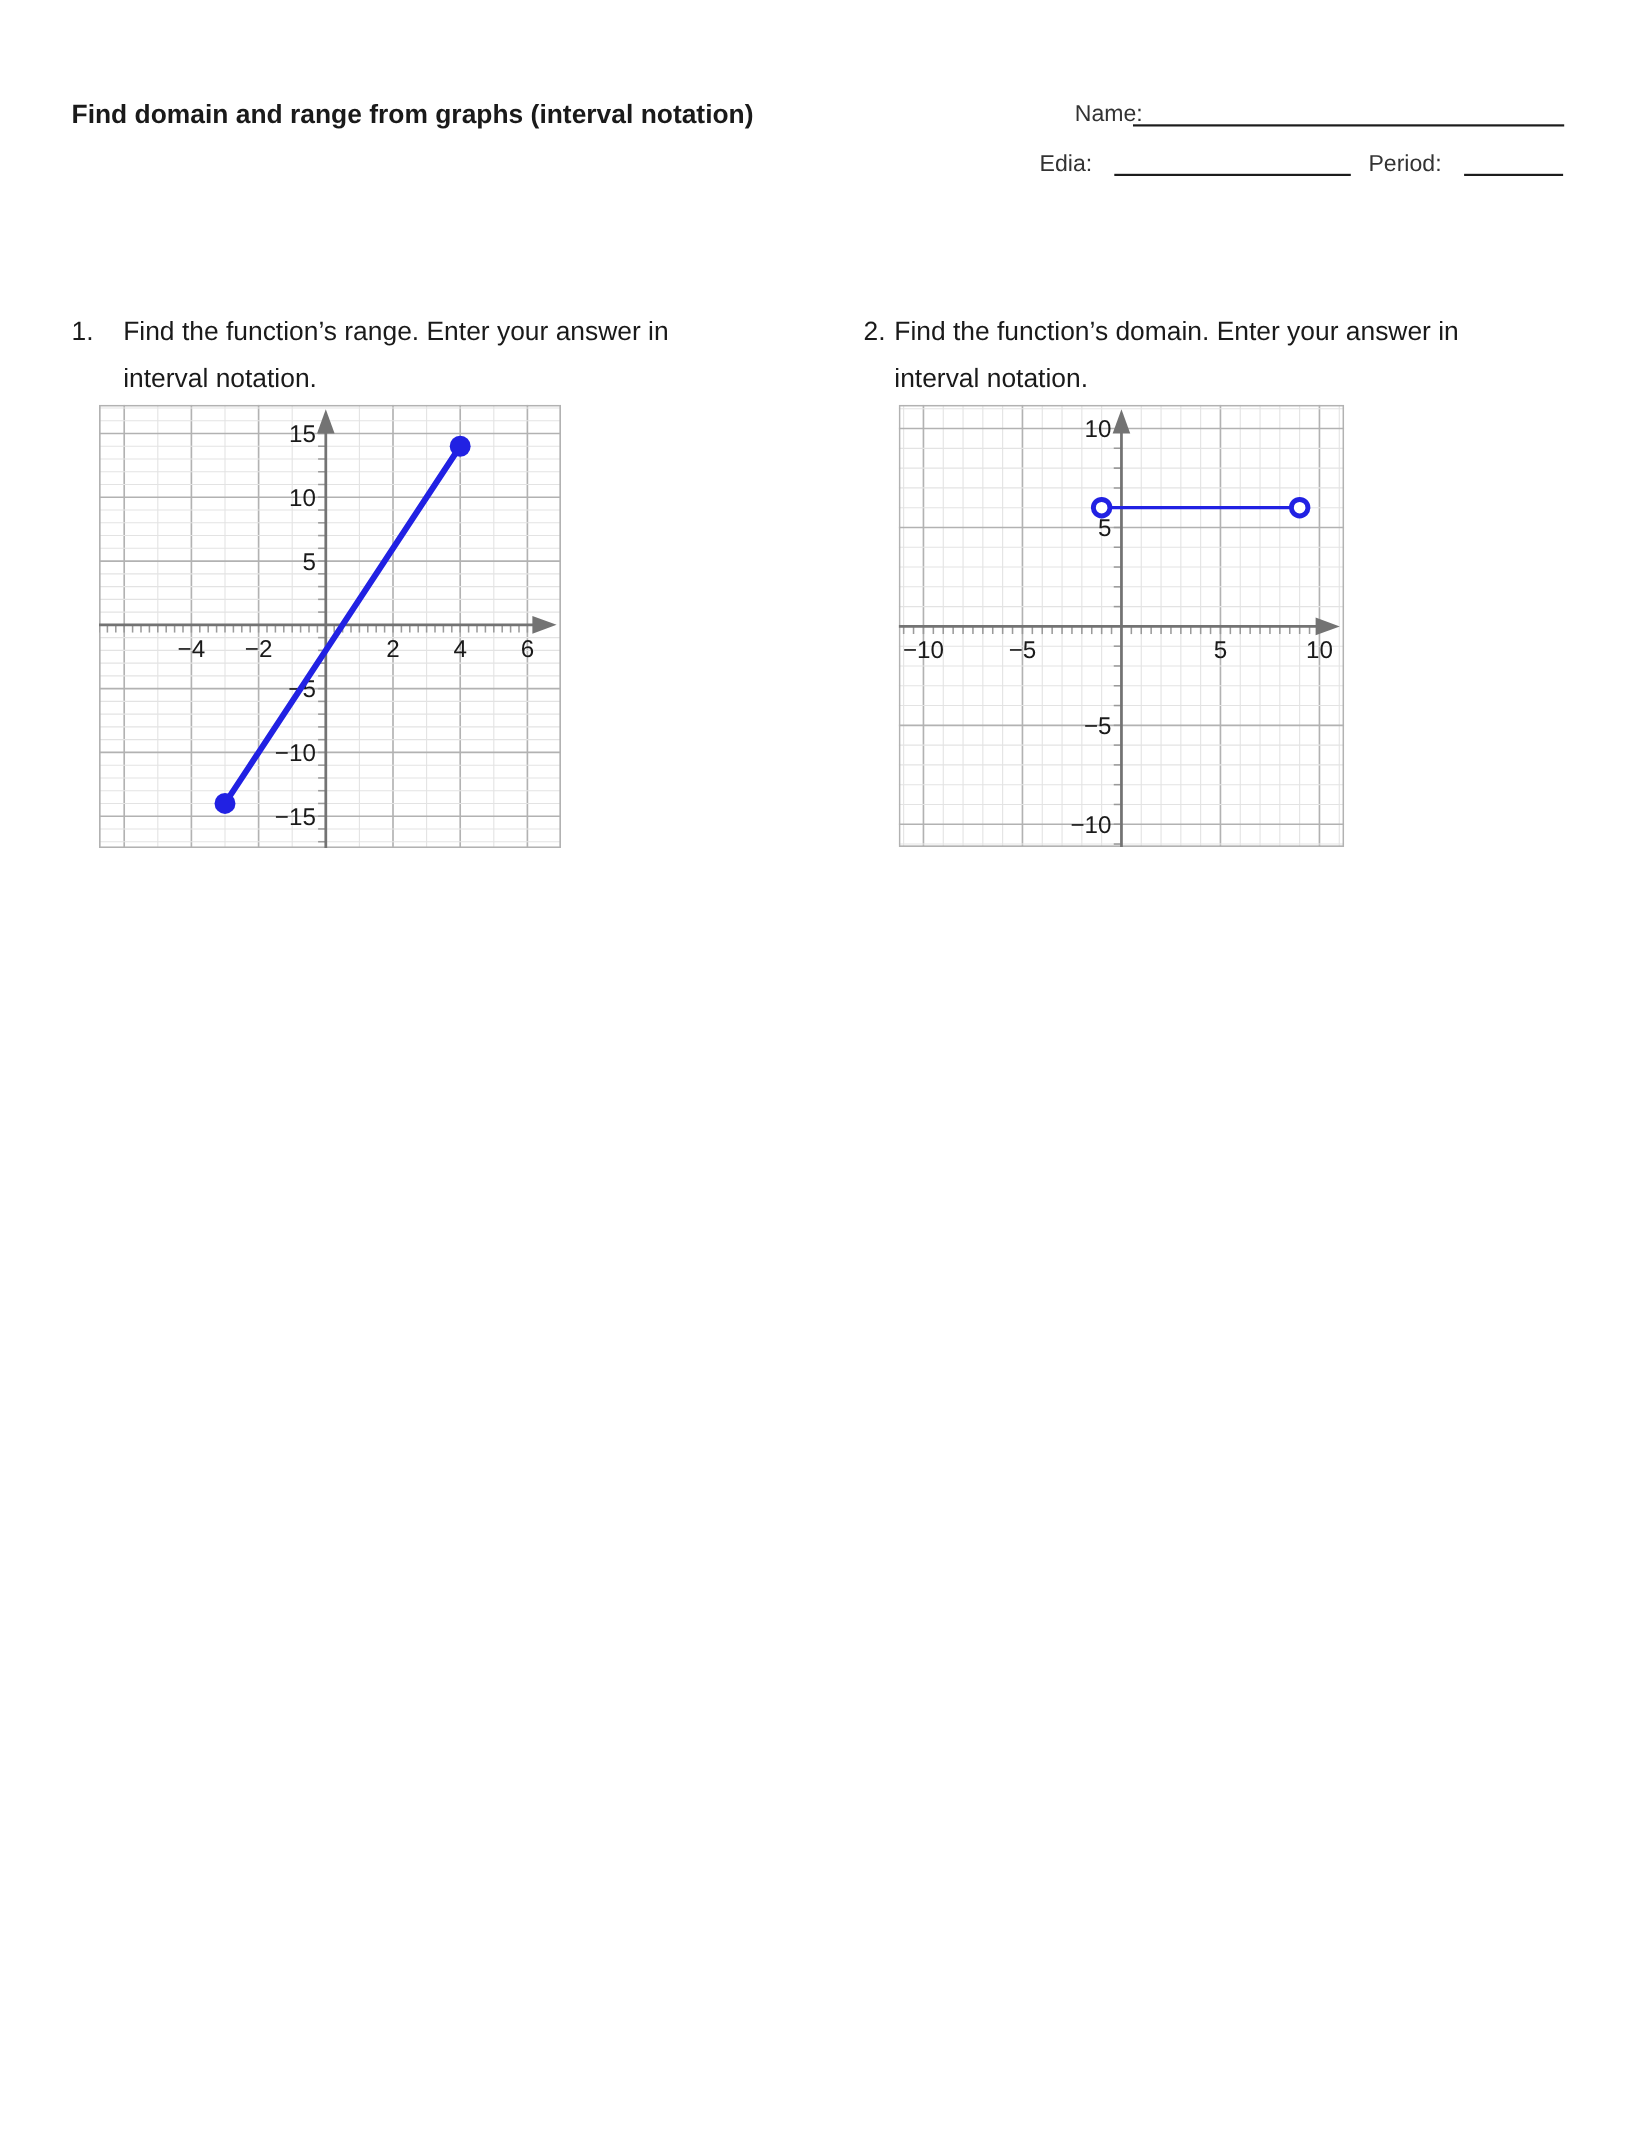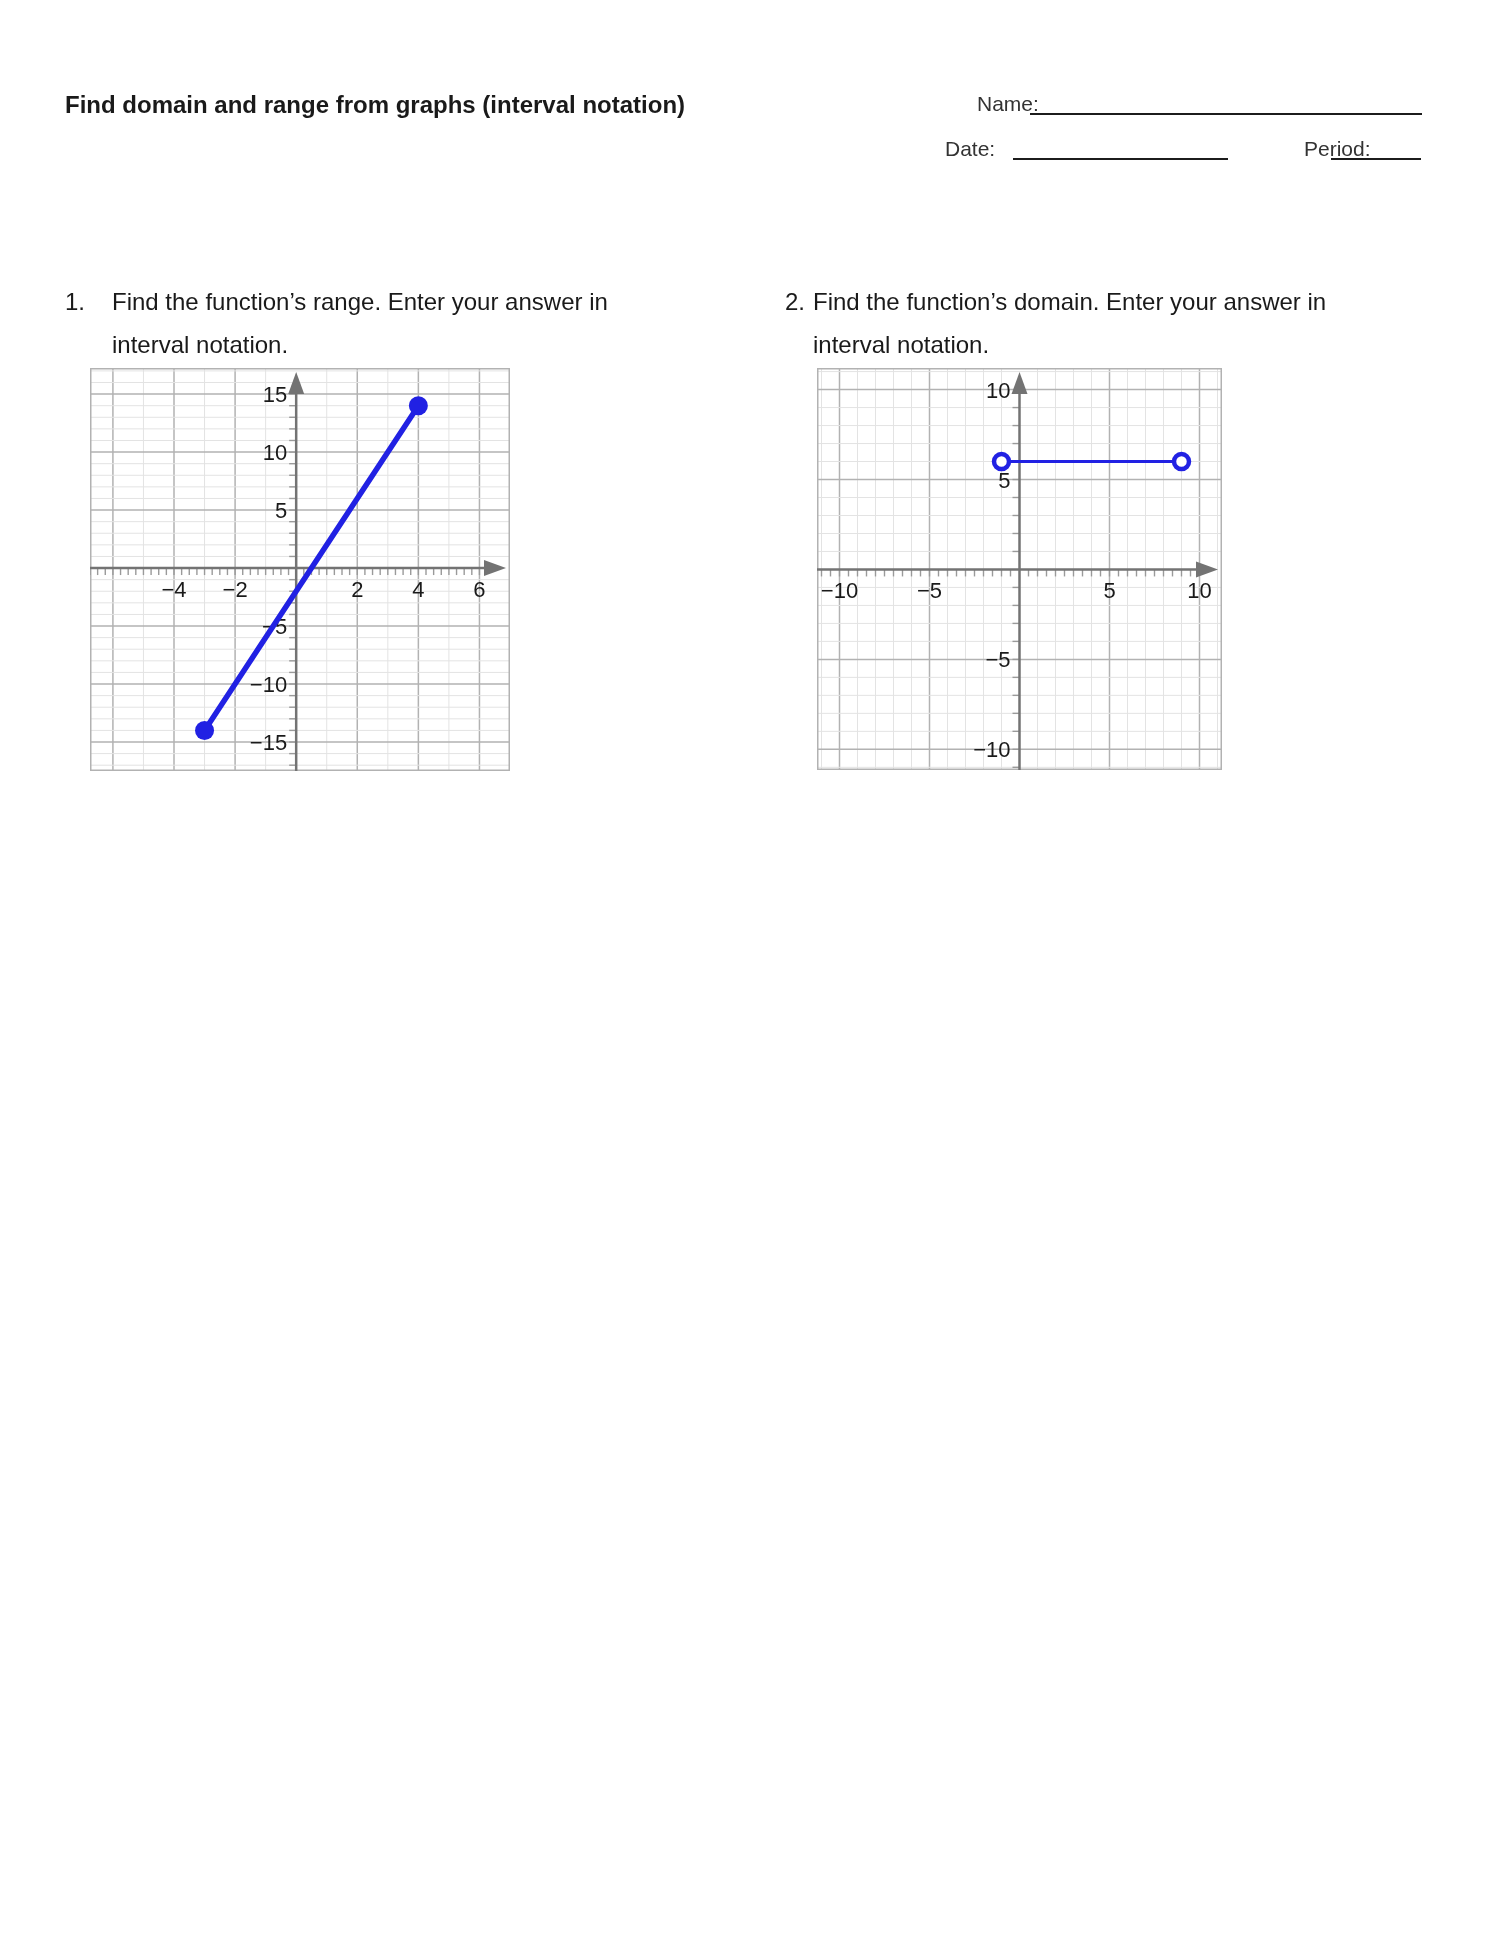--- a/index.html
+++ b/index.html
@@ -12,21 +12,21 @@
     color:#1f1f1f;
     overflow:hidden;
   }
   .title-block{position:absolute;left:65px;top:84px;font-weight:bold;font-size:24px;line-height:41px;color:#1a1a1a;}
   .hfield-label{position:absolute;font-size:21px;color:#333333;}
   .hline{position:absolute;border-top:2px solid #1c1c1c;height:0;}
   .name-label{left:977px;top:92px;}
   .name-line{left:1030px;top:113px;width:392px;}
   .date-label{left:945px;top:137px;}
   .date-line{left:1013px;top:158px;width:215px;}
-  .period-label{left:1304px;top:137px;}
+  .period-label{left:1244px;top:137px;}
   .period-line{left:1331px;top:158px;width:90px;}
   .problem{position:absolute;top:280px;width:640px;font-size:24px;line-height:43px;color:#1a1a1a;}
   .problem .pnum{position:absolute;left:0;top:0;}
   .p1{left:65px;}
   .p2{left:785px;}
   .p1 .ptext{margin-left:47px;}
   .p2 .ptext{margin-left:28px;}
   svg.graph{position:absolute;background:#ffffff;}
   #graph1{left:90px;top:368px;width:420px;height:403px;}
   #graph2{left:817px;top:368px;width:405px;height:402px;}
@@ -37,21 +37,21 @@
 
 <div class="page">
 
   <div class="title-block">
     <div>Find domain and range from graphs (interval notation)</div>
   </div>
 
   <span class="hfield-label name-label">Name:</span>
   <div class="hline name-line"></div>
 
-  <span class="hfield-label date-label">Date:</span>
+  <span class="hfield-label date-label">Edia:</span>
   <div class="hline date-line"></div>
 
   <span class="hfield-label period-label">Period:</span>
   <div class="hline period-line"></div>
 
   <div class="problem p1">
     <span class="pnum">1.</span>
     <div class="ptext">
       <div>Find the function’s range. Enter your answer in</div>
       <div>interval notation.</div>

